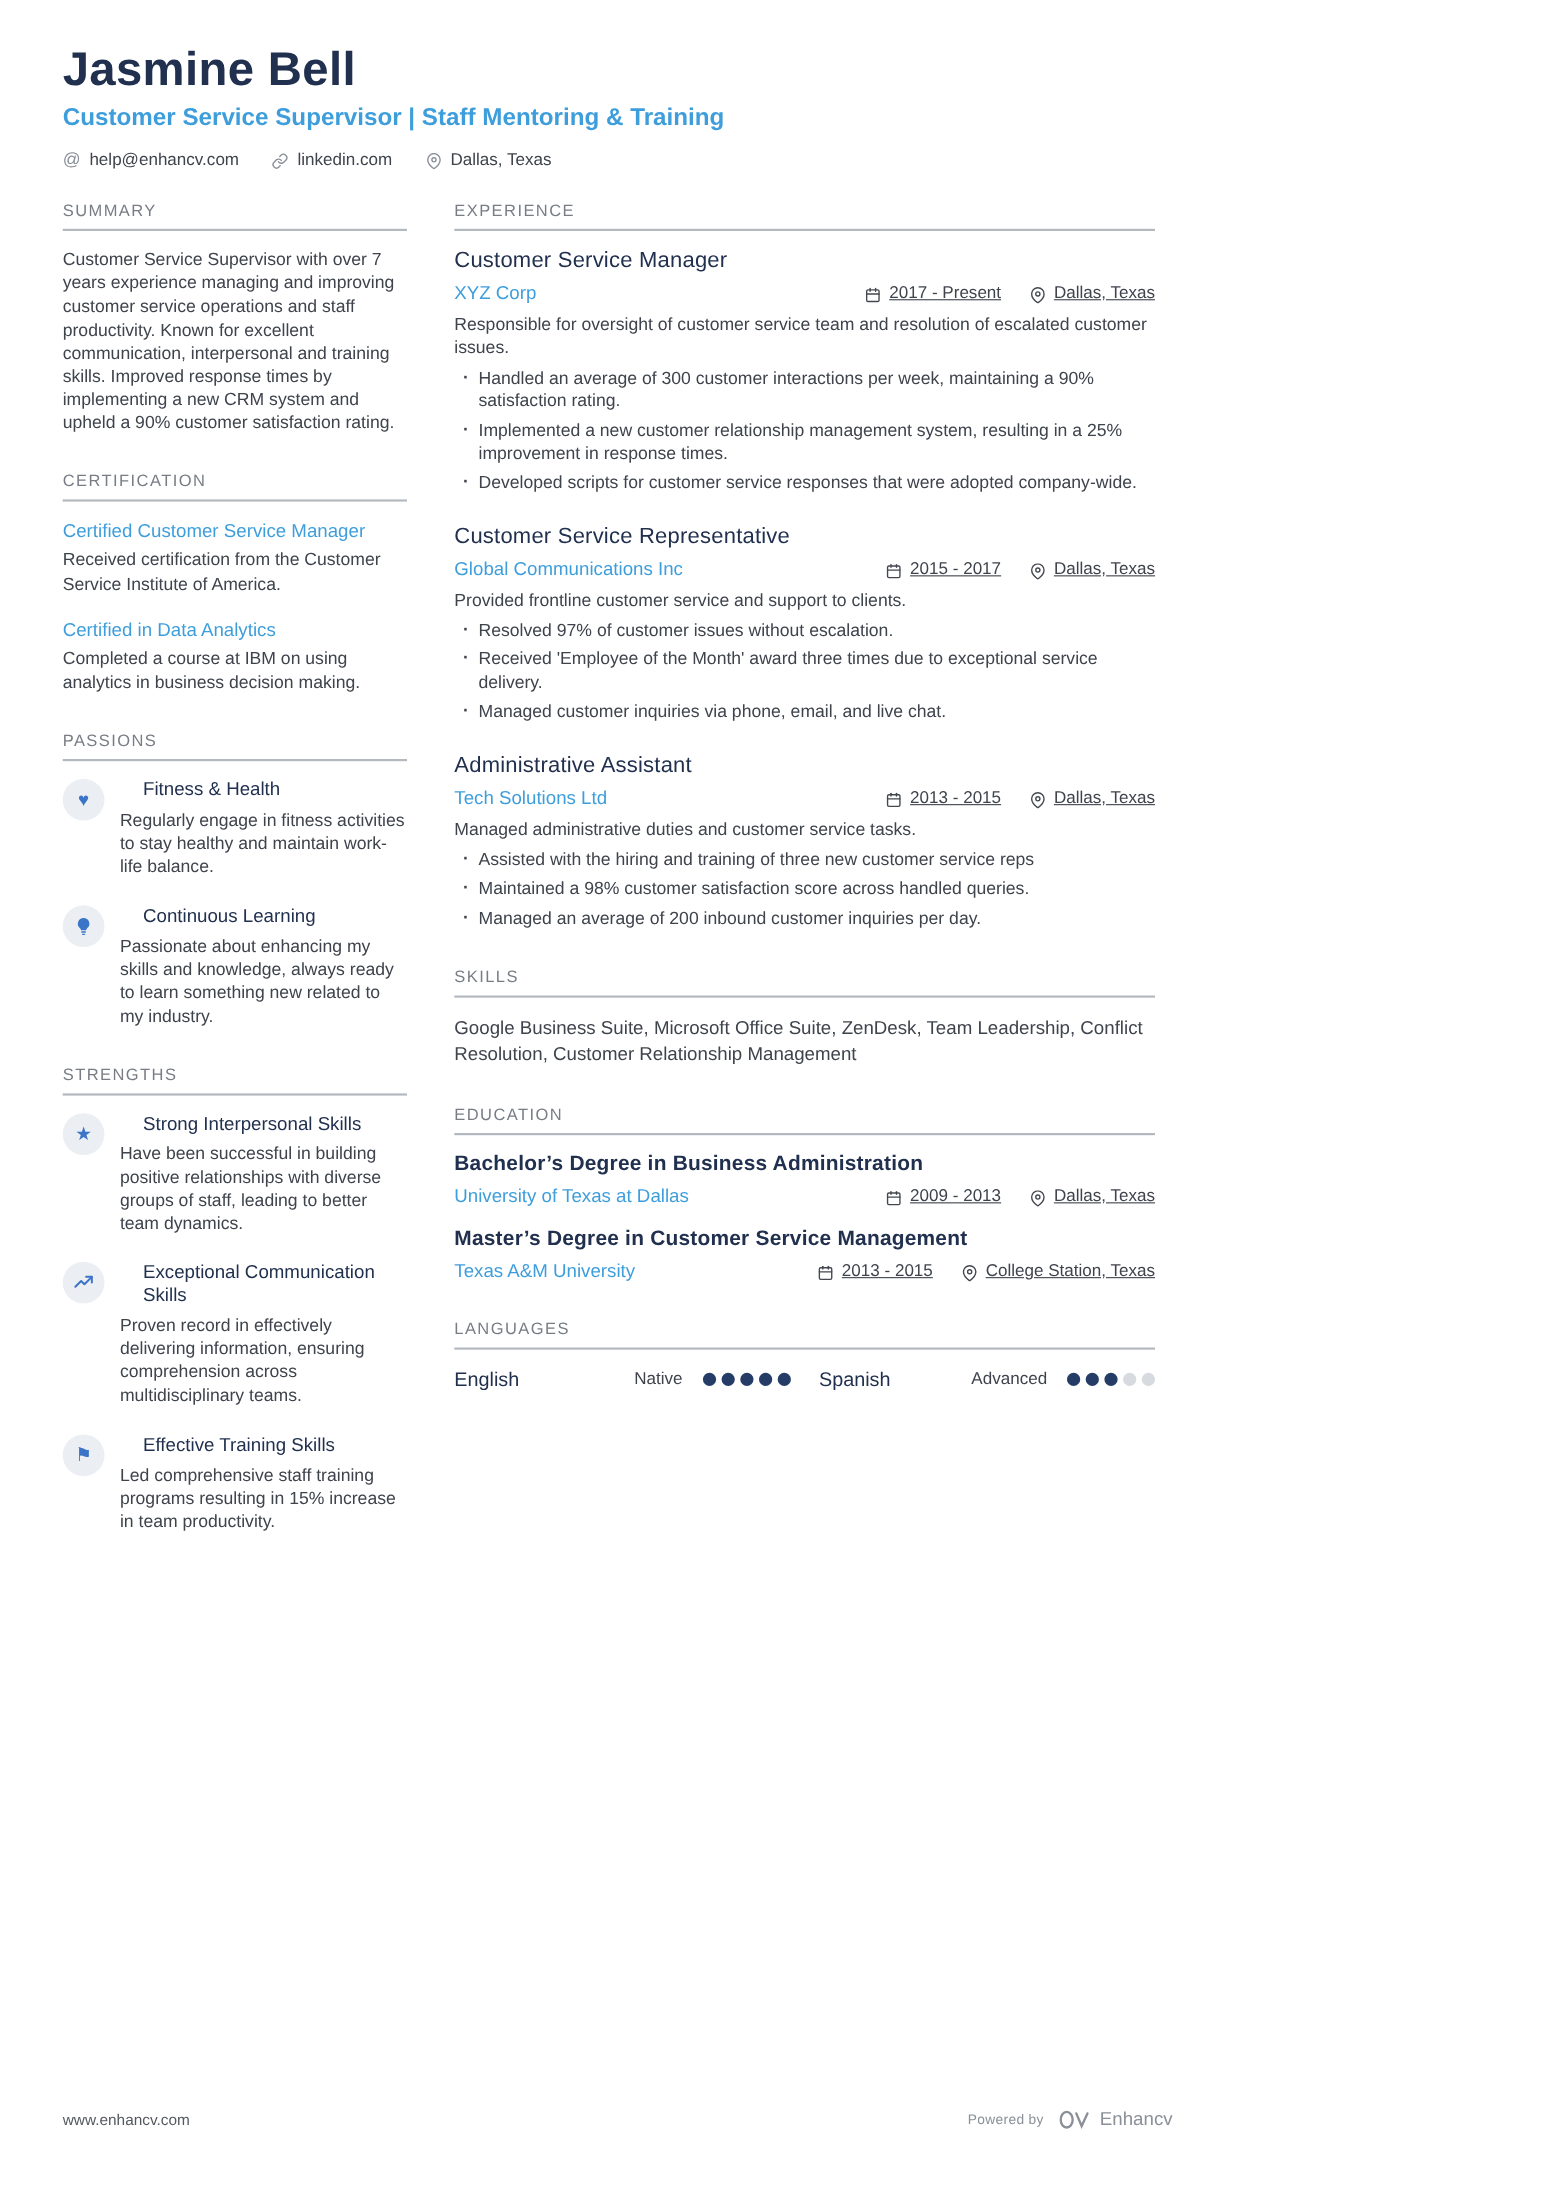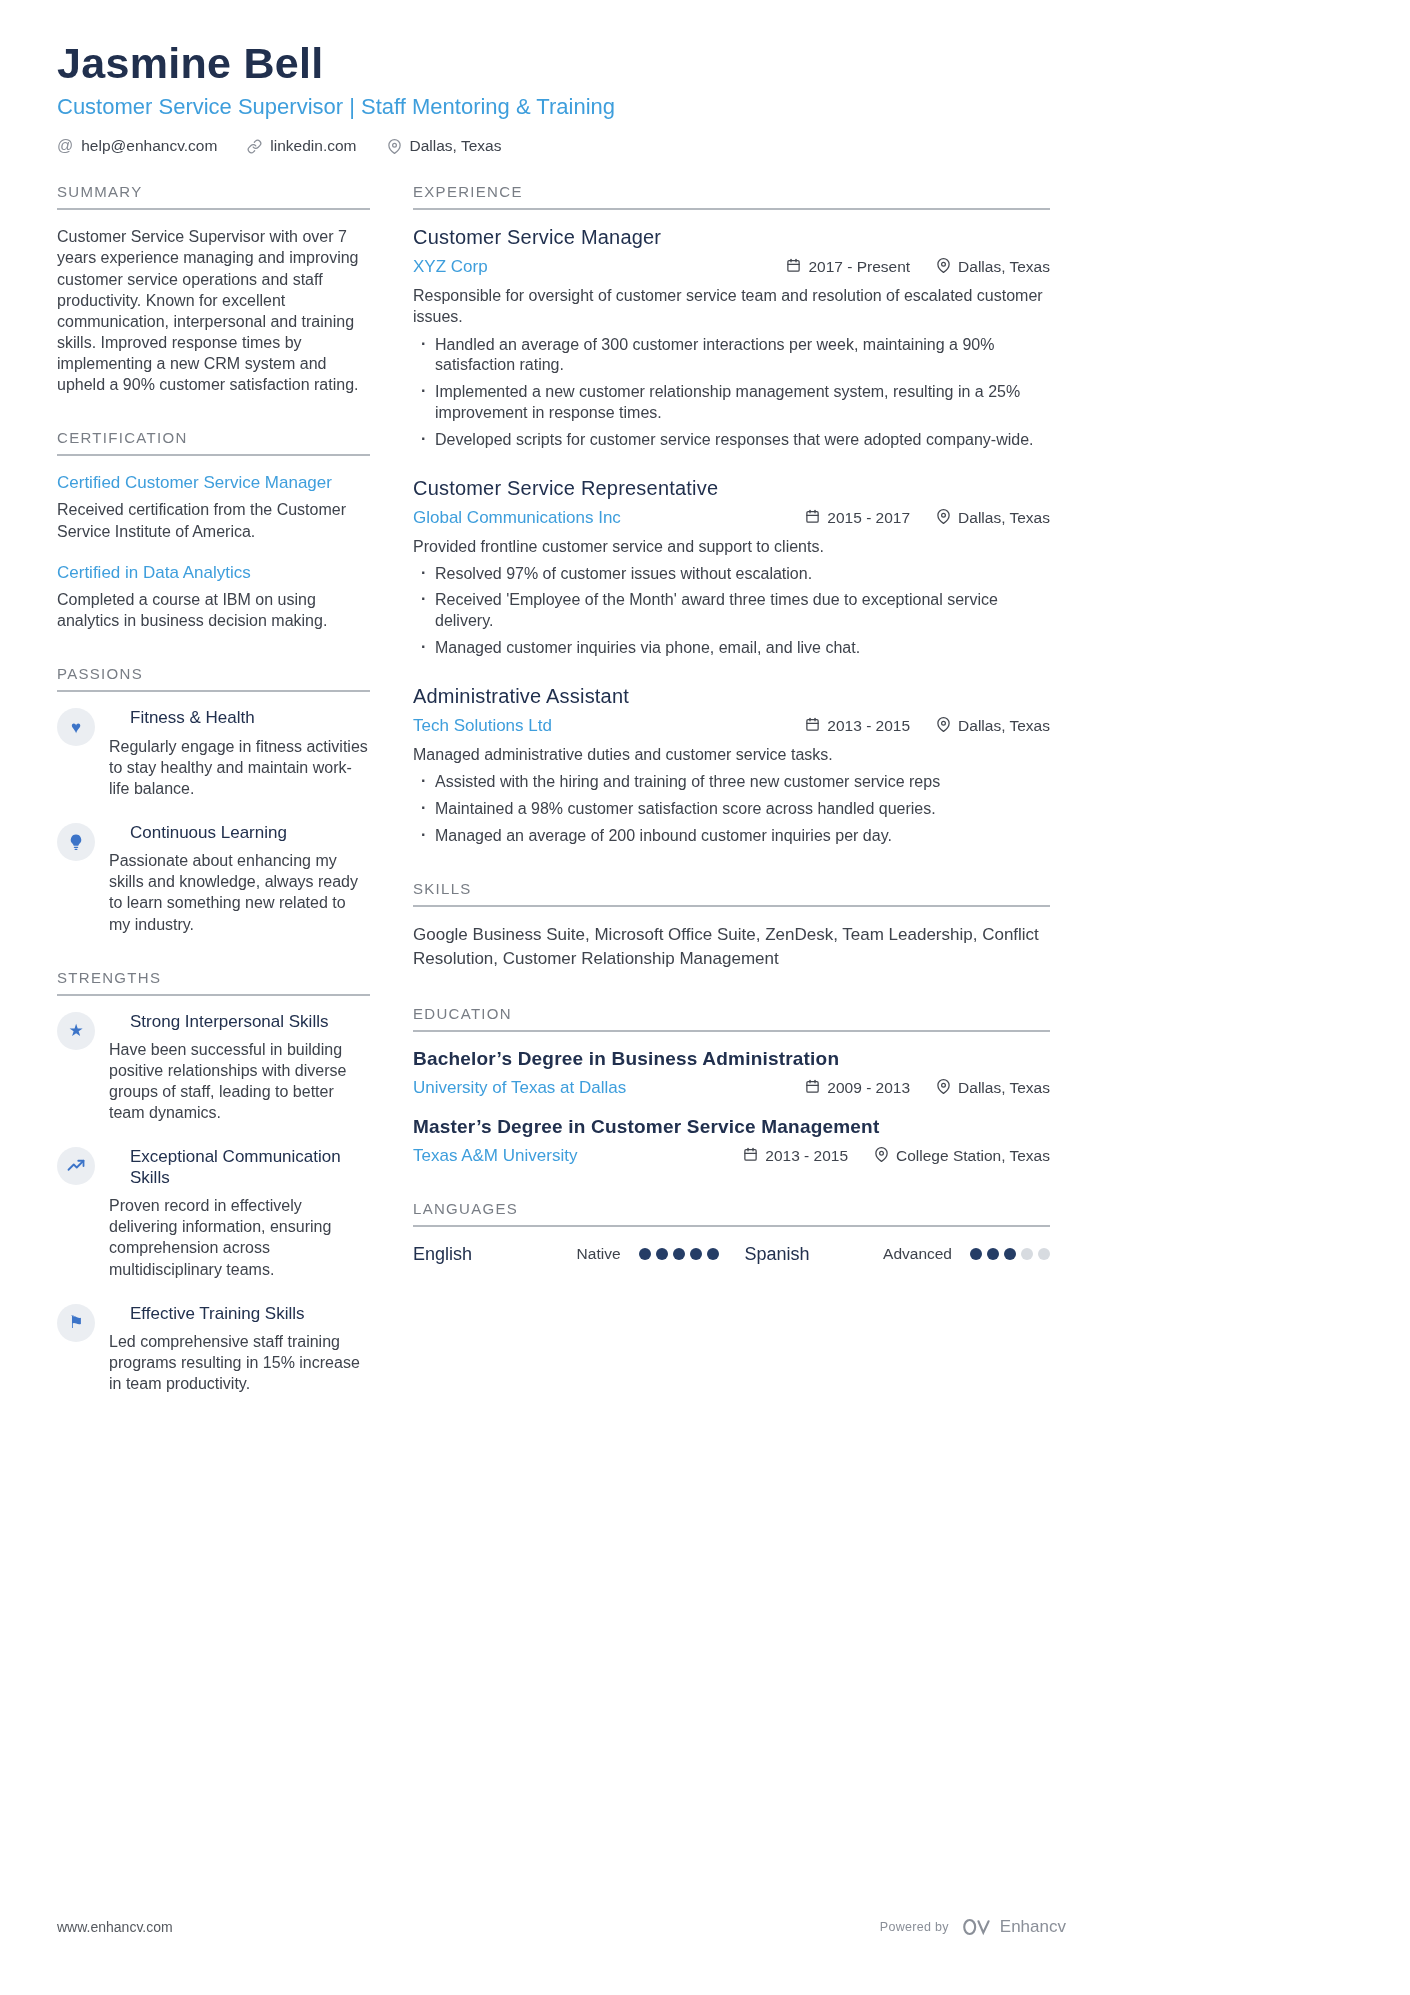--- a/index.html
+++ b/index.html
@@ -18,21 +18,21 @@
   html,body{background:#ffffff;}
   body{
     width:1410px;height:1995px;position:relative;
     font-family:"Liberation Sans", sans-serif;
     color:var(--body-text,#3E434C);
   }
   .page{position:absolute;inset:0;padding:40px 360px 0 57px;}
 
   
   .name{font-size:43px;font-weight:600;color:var(--heading-navy);letter-spacing:.3px;line-height:1.1;}
-  .subtitle{font-size:22px;color:var(--accent-blue);margin-top:7px;font-weight:400;}
+  .subtitle{font-size:22px;color:var(--accent-blue);margin-top:7px;font-weight:700;}
   .contact-row{display:flex;align-items:center;gap:30px;margin-top:17px;font-size:15.5px;color:var(--body-text);}
   .contact-item{display:flex;align-items:center;gap:8px;}
   .c-icon{color:var(--muted-gray);display:inline-flex;align-items:center;}
   .at-glyph{font-size:16px;line-height:1;}
 
   
   .columns{display:flex;gap:43px;margin-top:28px;align-items:flex-start;}
   .col-left{width:313px;flex:none;}
   .col-right{flex:1;min-width:0;}
   section{margin-bottom:34px;}
@@ -55,21 +55,21 @@
   .ps-body{min-width:0;}
   .ps-title{font-size:17px;font-weight:500;color:var(--heading-navy);margin-bottom:7px;line-height:1.2;margin-left:21px;}
 
   
   .exp-item{margin-bottom:26px;}
   .exp-title{font-size:20px;font-weight:400;color:var(--heading-navy);margin-bottom:8px;letter-spacing:.2px;}
   .edu-degree{font-size:19px;font-weight:600;color:var(--heading-navy);margin-bottom:8px;letter-spacing:.2px;}
   .meta-row{display:flex;justify-content:space-between;align-items:center;margin-bottom:8px;}
   .org{font-size:17px;color:var(--accent-blue);font-weight:400;}
   .meta-right{display:flex;align-items:center;gap:26px;font-size:15.5px;color:var(--body-text);}
-  .meta-chip{display:flex;align-items:flex-start;gap:7px;}
+  .meta-chip{display:flex;align-items:flex-end;gap:7px;text-decoration:underline;}
   .meta-chip svg{color:#43474F;}
   .exp-summary{font-size:16px;line-height:1.32;color:var(--body-text);margin-bottom:7px;}
   .bullets{list-style:none;}
   .bullets li{
     position:relative;padding-left:22px;font-size:16px;line-height:1.3;
     color:var(--body-text);margin-bottom:6px;
   }
   .bullets li::before{content:"·";position:absolute;left:8px;top:-1px;font-weight:700;color:var(--body-text);}
   .skills-text{font-size:17px;line-height:1.4;color:var(--body-text);}
   .edu-item{margin-bottom:18px;}

